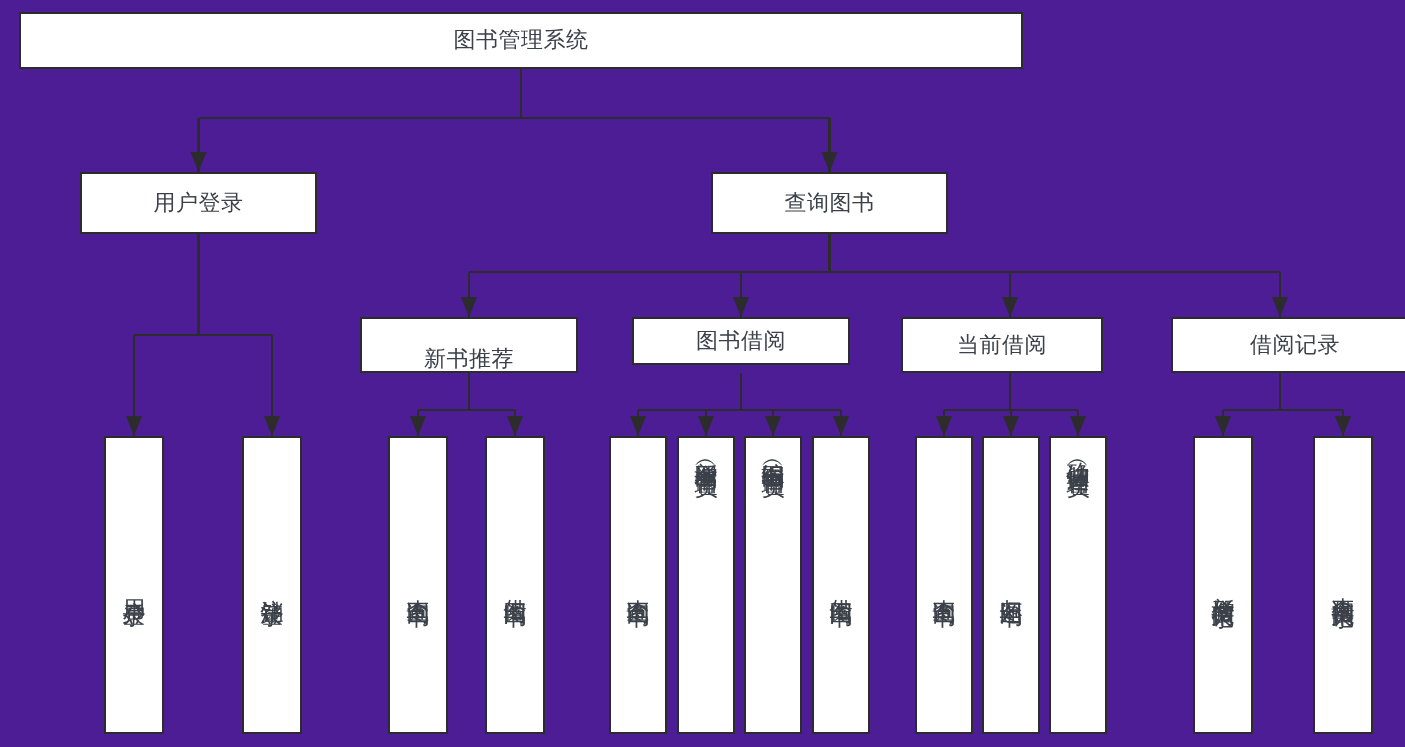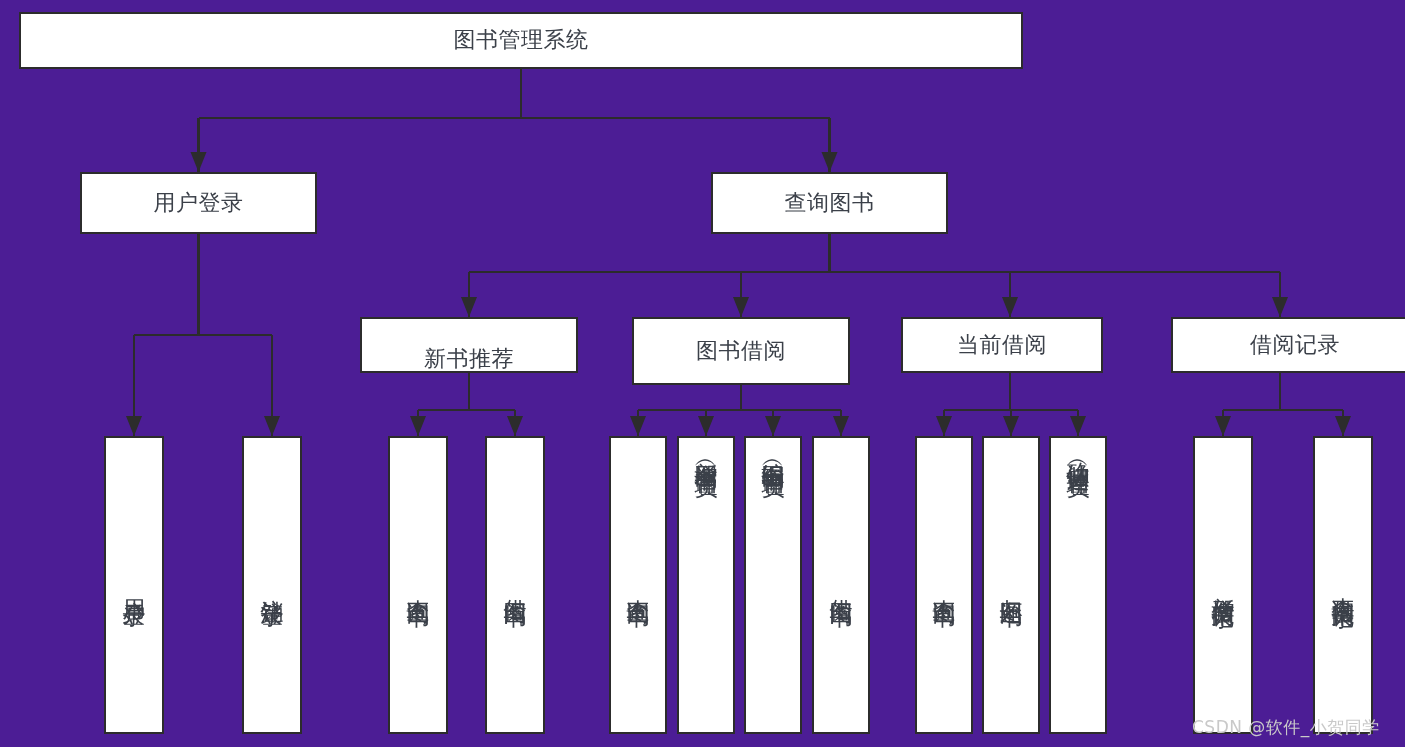--- a/index.html
+++ b/index.html
@@ -155,21 +155,21 @@
       </div>
       <div class="node-box horizontal" style="left: 80px; top: 172px; width: 237px; height: 62px;">
         <span class="node-label">用户登录</span>
       </div>
       <div class="node-box horizontal" style="left: 711px; top: 172px; width: 237px; height: 62px;">
         <span class="node-label">查询图书</span>
       </div>
       <div class="node-box horizontal" style="left: 360px; top: 317px; width: 218px; height: 56px; align-items: flex-end;">
         <span class="node-label">新书推荐</span>
       </div>
-      <div class="node-box horizontal" style="left: 632px; top: 317px; width: 218px; height: 68px;">
+      <div class="node-box horizontal" style="left: 632px; top: 317px; width: 218px; height: 48px;">
         <span class="node-label">图书借阅</span>
       </div>
       <div class="node-box horizontal" style="left: 901px; top: 317px; width: 202px; height: 56px;">
         <span class="node-label">当前借阅</span>
       </div>
       <div class="node-box horizontal" style="left: 1171px; top: 317px; width: 248px; height: 56px;">
         <span class="node-label">借阅记录</span>
       </div>
       <div class="node-box vertical centered" style="left: 104px; top: 436px; width: 60px; height: 298px;">
         <span class="node-label">用户登录</span>
@@ -205,15 +205,14 @@
         <span class="node-label">确认归还（管理员）</span>
       </div>
       <div class="node-box vertical centered" style="left: 1193px; top: 436px; width: 60px; height: 298px;">
         <span class="node-label">新增借阅记录</span>
       </div>
       <div class="node-box vertical centered" style="left: 1313px; top: 436px; width: 60px; height: 298px;">
         <span class="node-label">查询借阅记录</span>
       </div>
     </div>
 
-  <div class="watermark" style="left: 1192px; top: 716px;">CSDN @软件_小贺同学</div>
 
 </div>
 
 </body></html>

